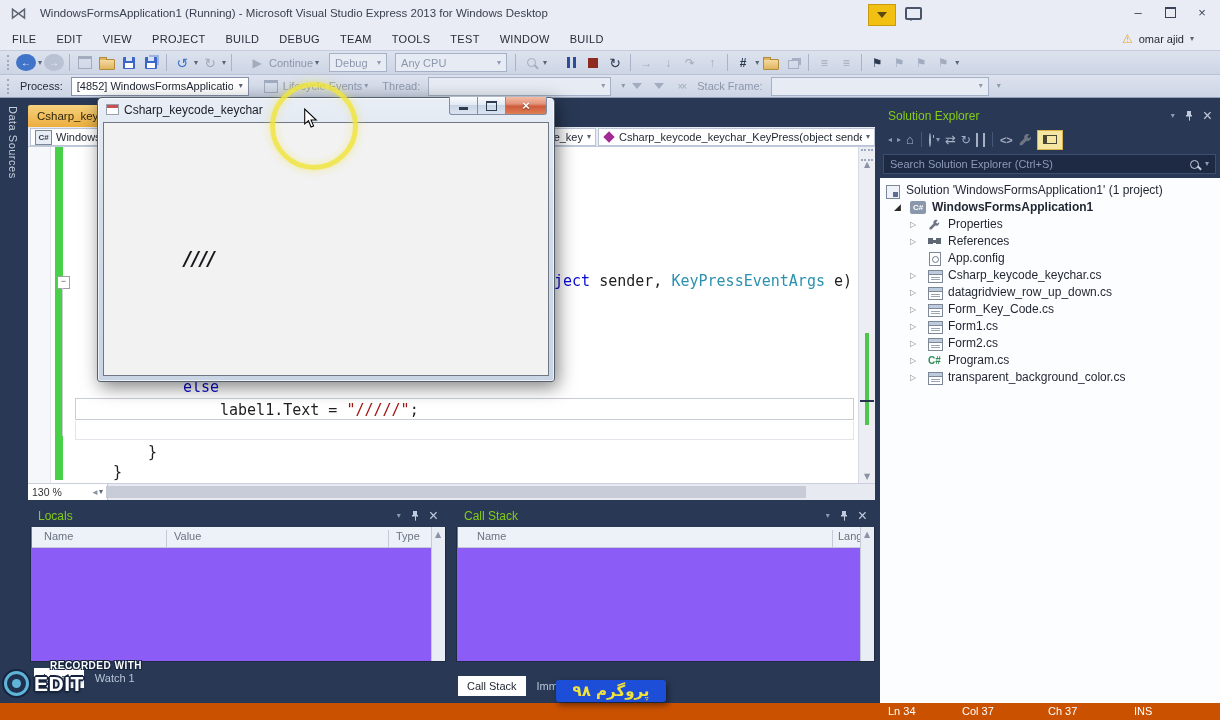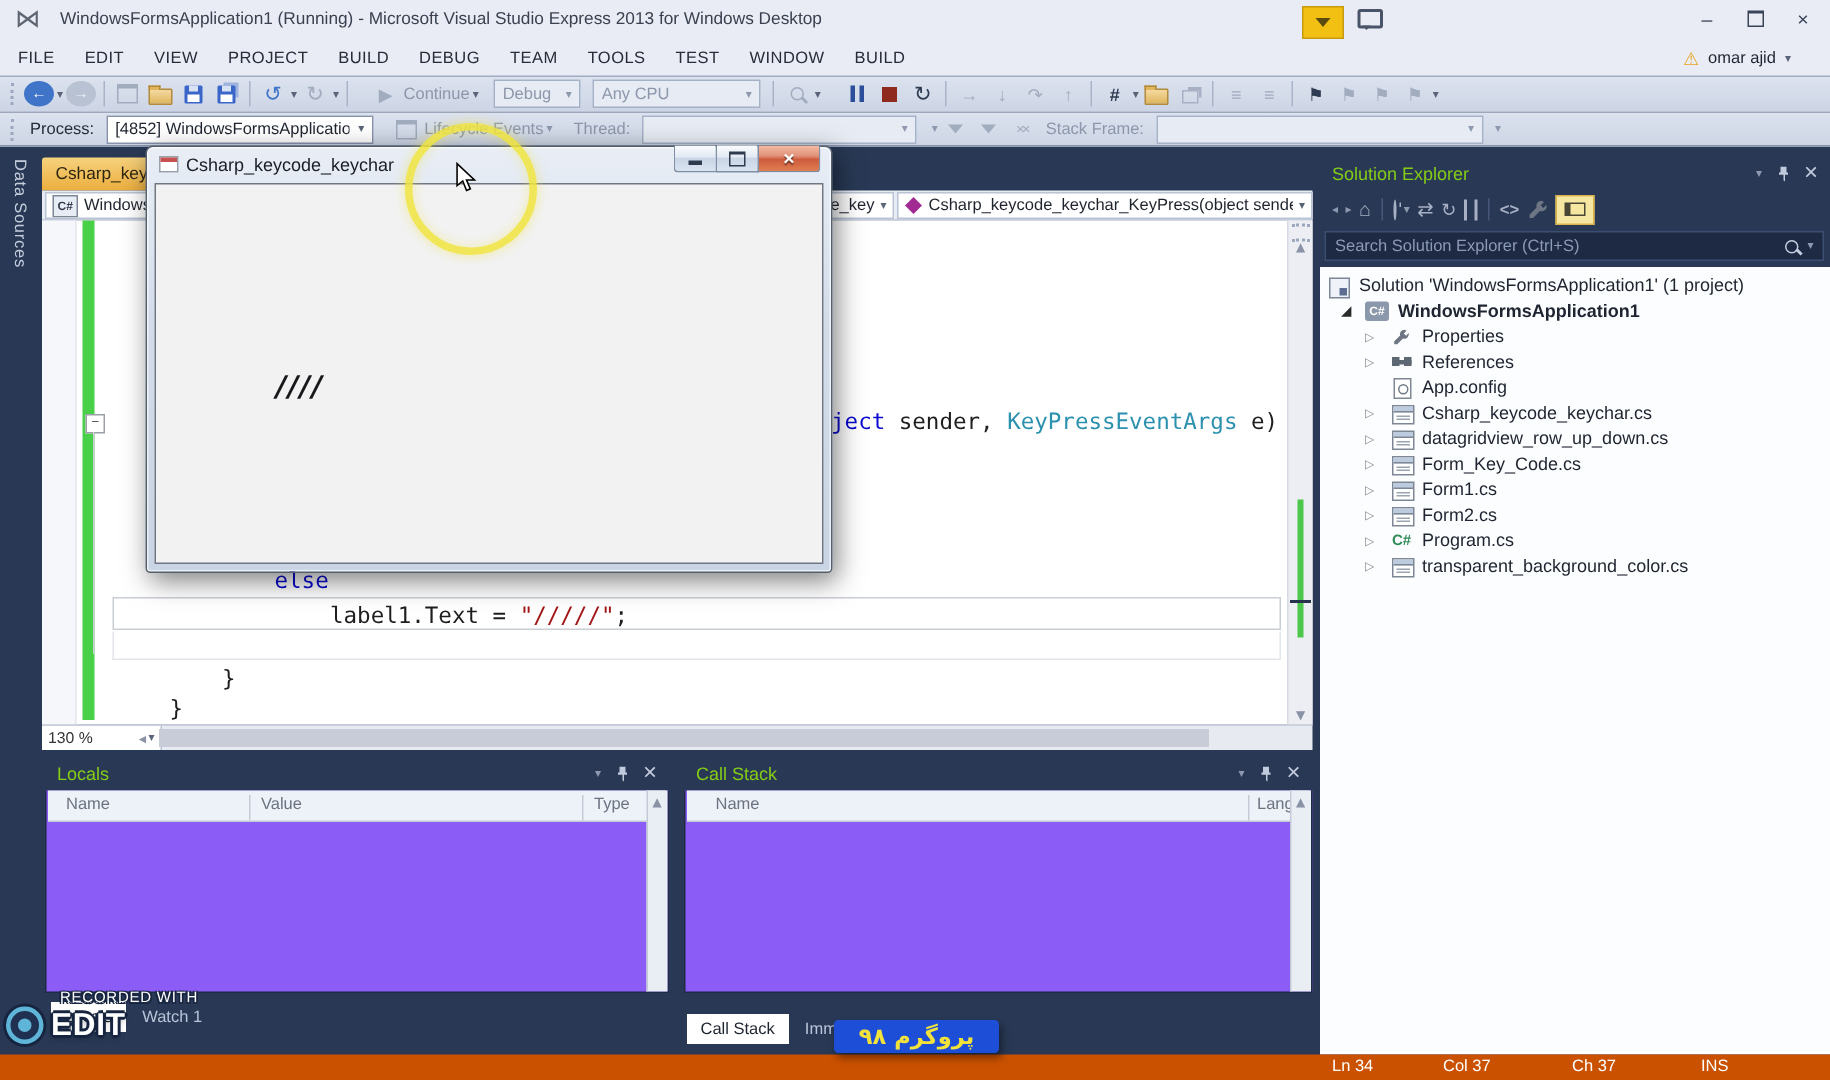--- a/index.html
+++ b/index.html
@@ -168,21 +168,21 @@
   .min-glyph{width:9px;height:3px;background:#2E3A4E;margin-top:6px}
   .max-glyph{width:9px;height:7px;border:1.3px solid #2E3A4E;border-top-width:2.6px}
   #form-client{position:absolute;left:5px;right:5px;top:24px;bottom:5px;background:#F2F2F3;border:1px solid #707784}
   #form-label{position:absolute;left:80px;top:124px;font:italic bold 19px "DejaVu Sans",sans-serif;color:#17181B;letter-spacing:1px}
 
   
   #ring{left:270px;top:82px;width:78px;height:78px;border:5px solid rgba(240,228,60,.85);border-radius:50%;z-index:40;
         box-shadow:0 0 8px rgba(240,228,60,.5), inset 0 0 8px rgba(240,228,60,.4)}
   #cursor{left:303px;top:108px;z-index:41}
   #watermark{left:4px;top:660px;z-index:46;color:#FFF}
-  .wm-top{margin-left:36px;font-size:10px;font-weight:normal;letter-spacing:.5px;
+  .wm-top{margin-left:46px;font-size:10px;font-weight:bold;letter-spacing:.5px;
           text-shadow:-1px -1px 0 #16243F,1px -1px 0 #16243F,-1px 1px 0 #16243F,1px 1px 0 #16243F}
   .wm-brand{display:flex;align-items:center;gap:5px;font-size:21px;font-weight:800;letter-spacing:.5px;
             text-shadow:-2px 0 0 #16243F,2px 0 0 #16243F,0 -2px 0 #16243F,0 2px 0 #16243F,-1px -1px 0 #16243F,1px 1px 0 #16243F,1px -1px 0 #16243F,-1px 1px 0 #16243F,0 2px 4px rgba(0,0,0,.4)}
   .wm-circle{width:19px;height:19px;border-radius:50%;background:#203050;border:3px solid #5FB5D8;position:relative;box-shadow:0 0 0 2px #16243F}
   .wm-circle::after{content:"";position:absolute;left:5px;top:5px;width:9px;height:9px;border-radius:50%;background:#5FB5D8}
   #badge{left:556px;top:680px;width:110px;height:22px;background:#1d4ed8;border-radius:3px;z-index:44;
          box-shadow:2px 3px 6px rgba(0,0,0,.45);display:flex;align-items:center;justify-content:center;
          font:bold 15px "DejaVu Sans",sans-serif;color:#F2E23A}
 </style>
 </head>

